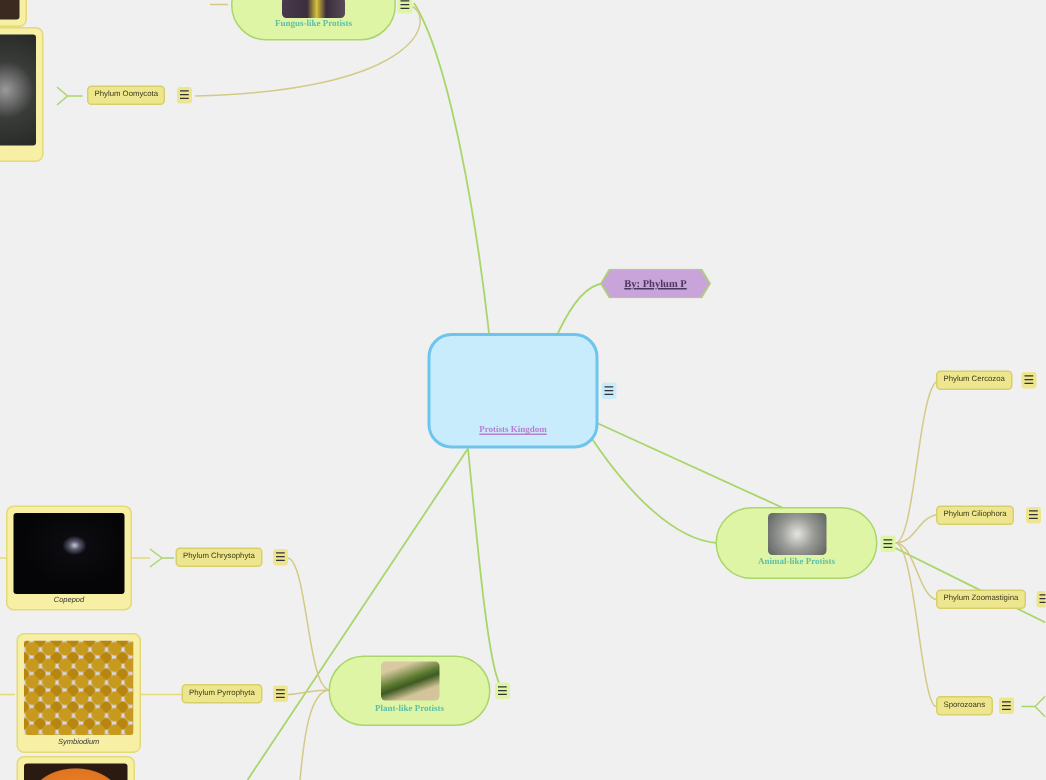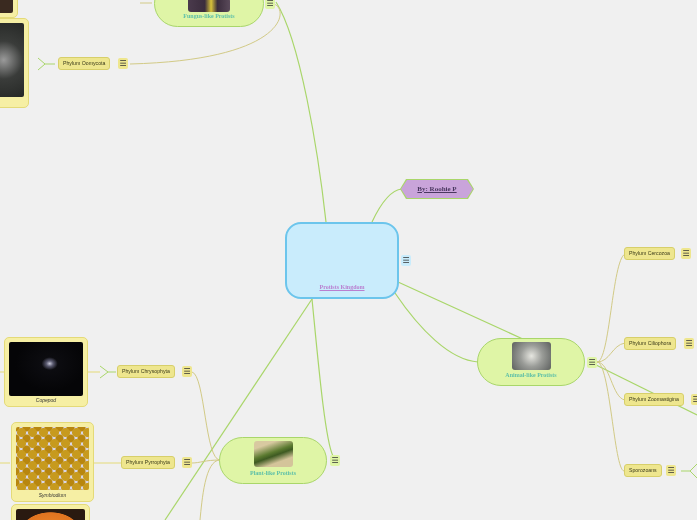--- a/index.html
+++ b/index.html
@@ -118,21 +118,21 @@
 
   <div class="node central">
     <span class="title">Protists Kingdom</span>
   </div>
   <div class="menu blue" style="left:401px; top:255px;">
     <span>☰</span>
   </div>
 
   <div class="node author-border"></div>
   <div class="node author">
-    <span class="title">By: Roohie P</span>
+    <span class="title">By: Phylum P</span>
   </div>
 
   <div class="node branch" style="left:154px; top:-20px; width:110px; height:47px;">
     <div class="thumb" style="left:33px; top:17px; width:42px; height:14px; background:linear-gradient(90deg,#4a3a4c,#3b2d3d 40%,#d8c23a 55%,#3b2d3d 70%,#5a4a5a);"></div>
     <span class="title">Fungus-like Protists</span>
   </div>
   <div class="menu green" style="left:265px; top:-2px;">
     <span>☰</span>
   </div>
 

